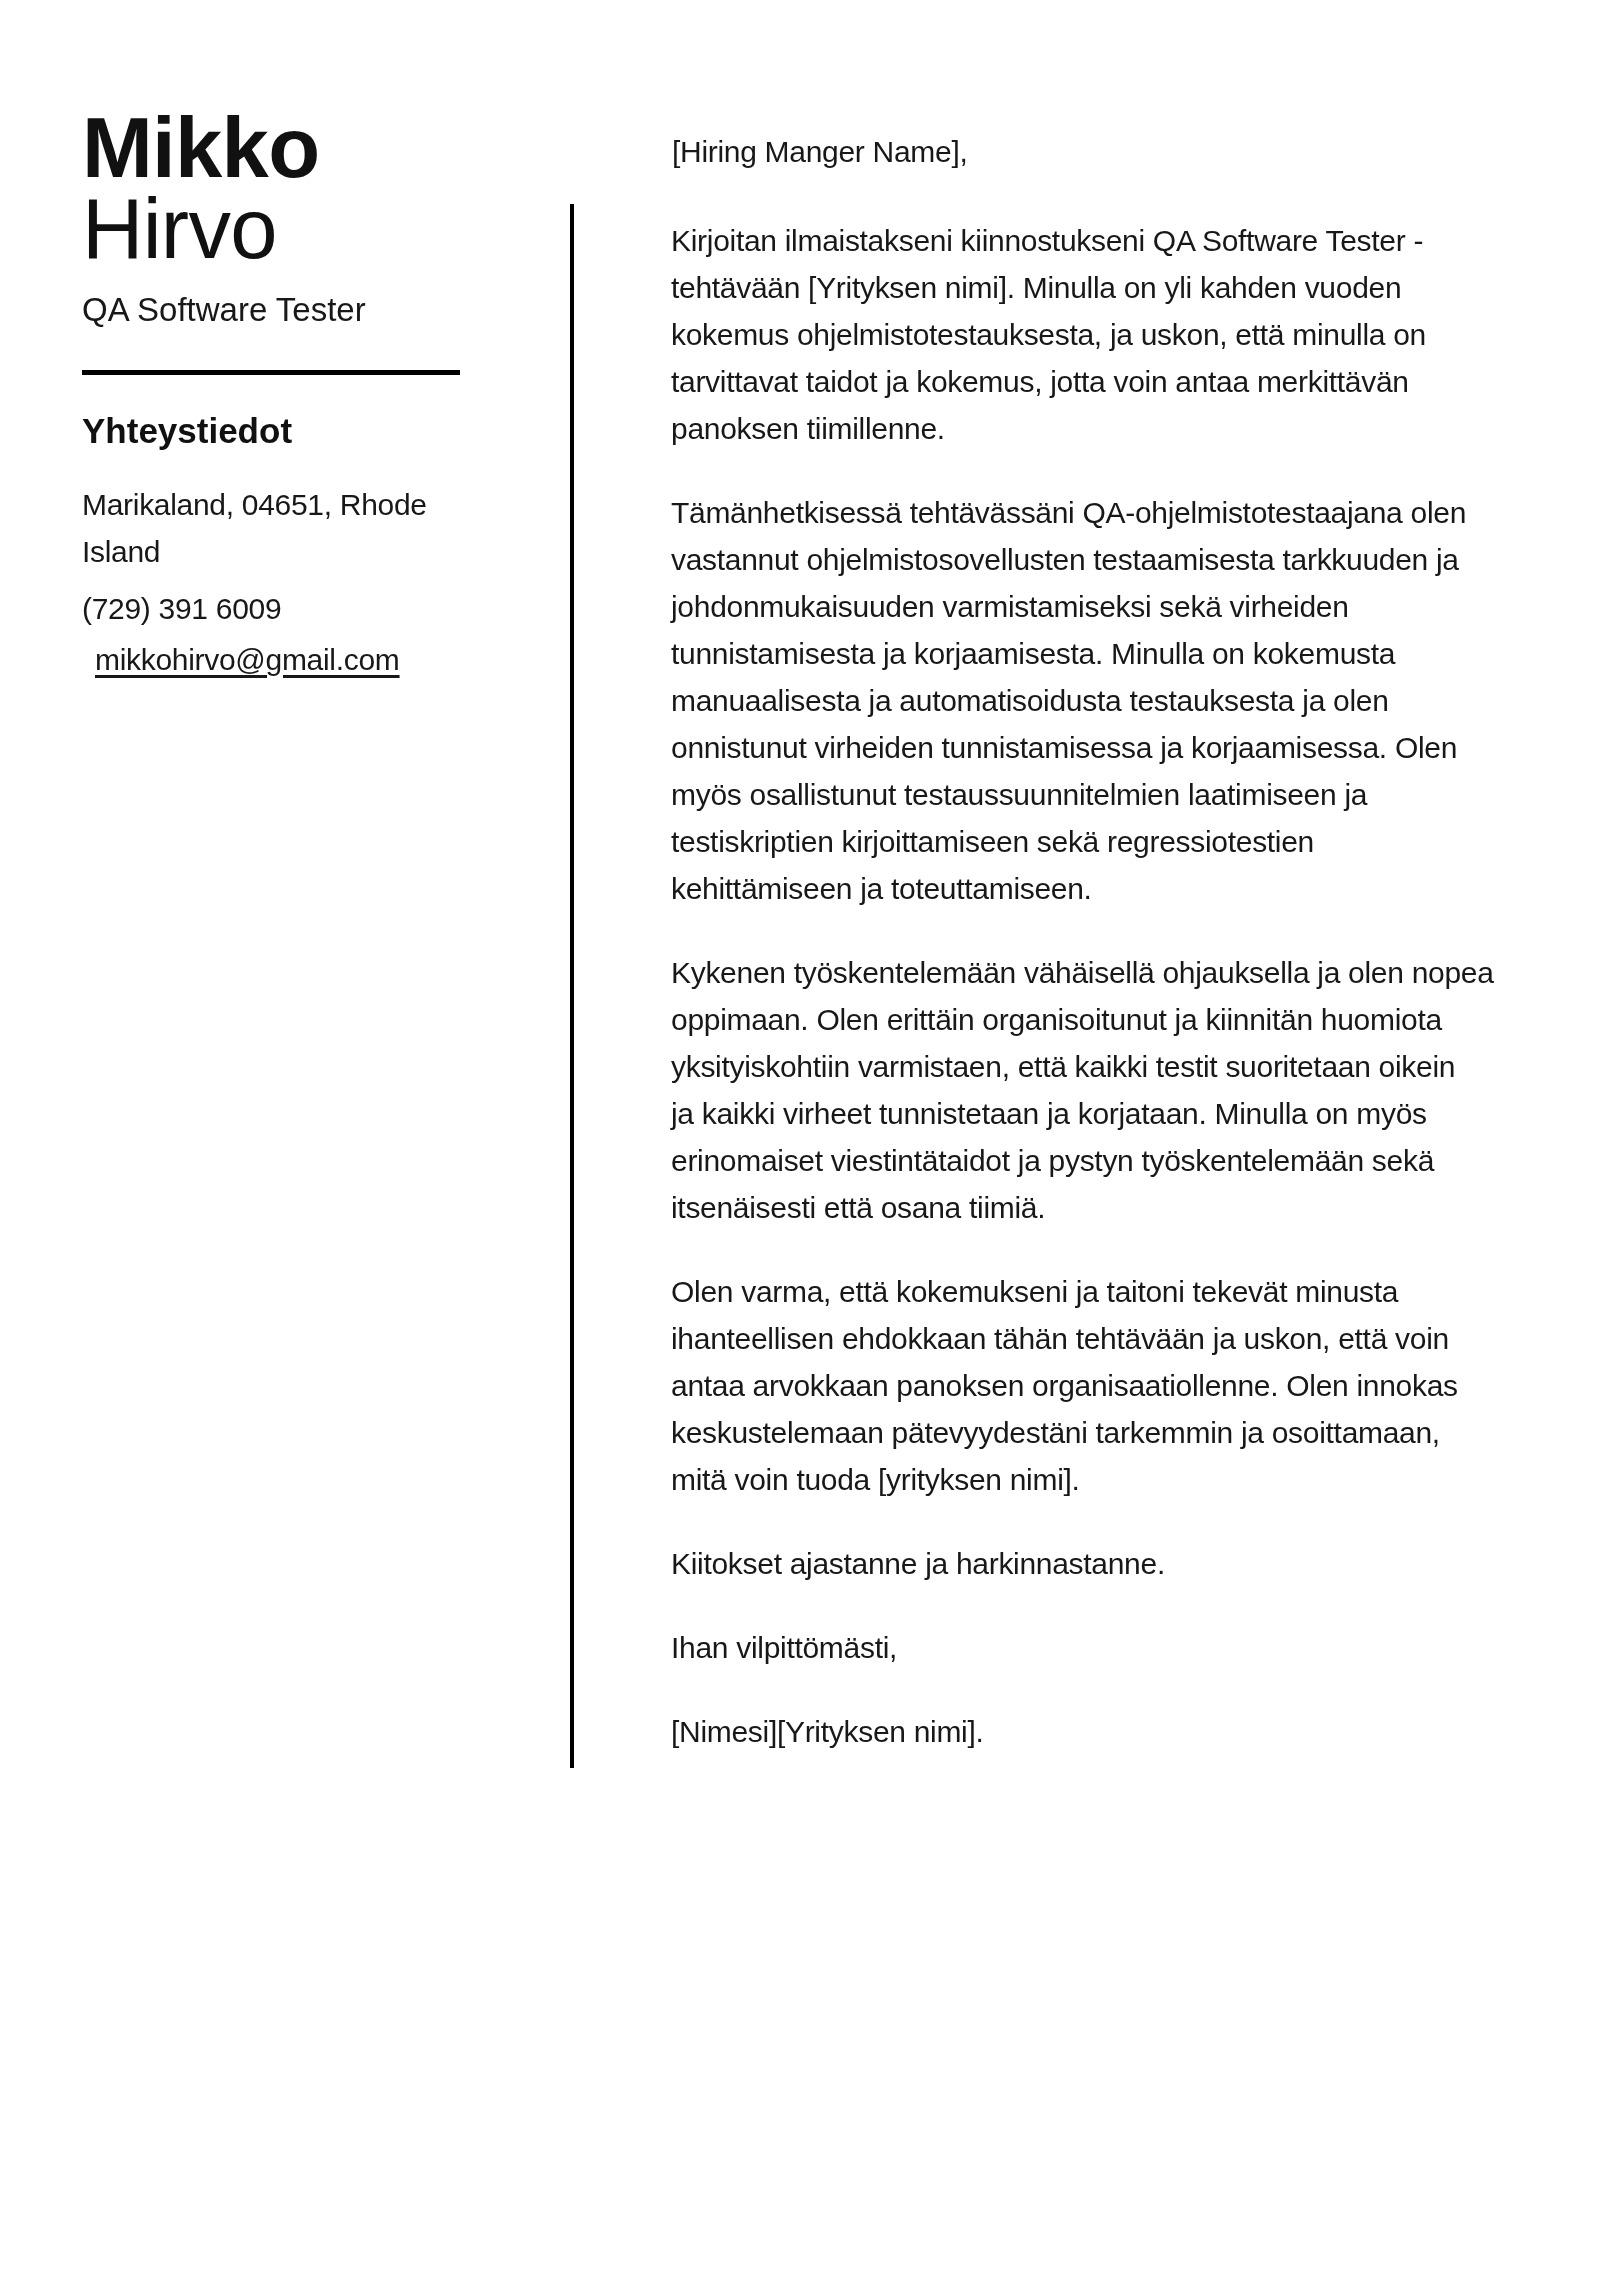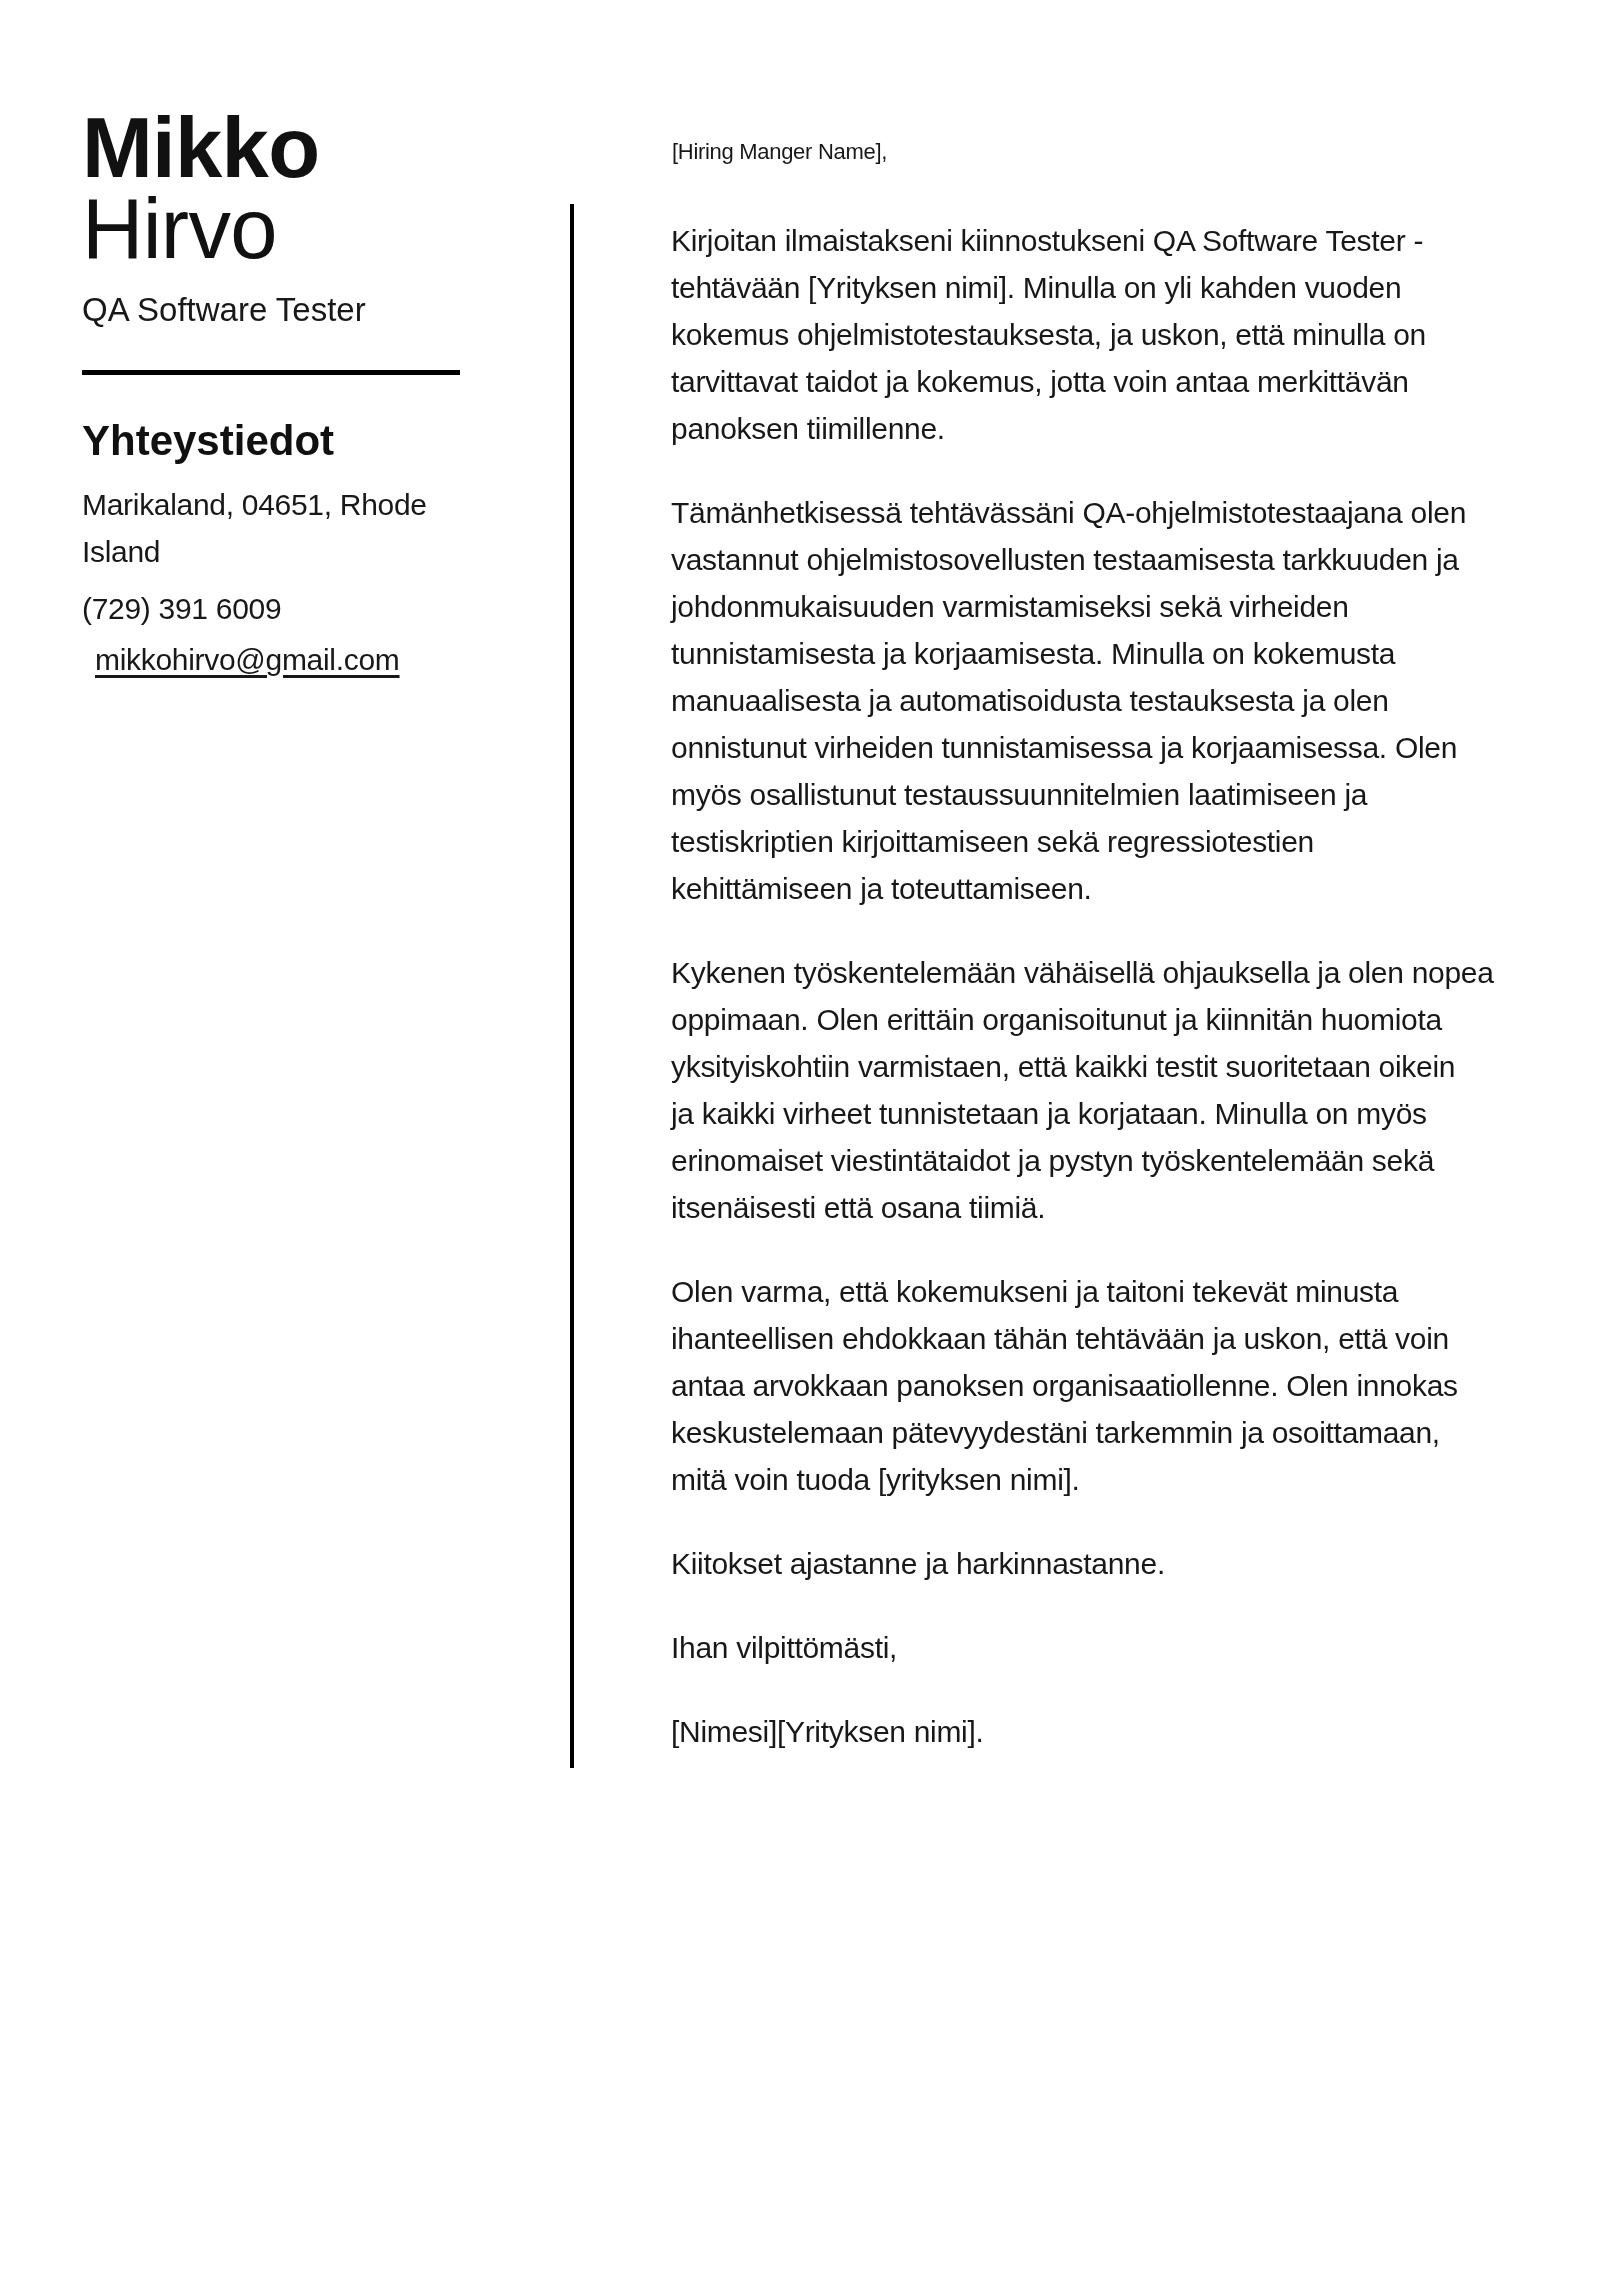--- a/index.html
+++ b/index.html
@@ -42,22 +42,22 @@
     left: 82px;
     top: 370px;
     width: 378px;
     height: 4.6px;
     background: #000000;
   }
 
   .contact-heading {
     position: absolute;
     left: 82px;
-    top: 420px;
-    font-size: 42px;
+    top: 410px;
+    font-size: 35px;
     font-weight: 700;
     line-height: 41px;
     color: #111111;
   }
 
   .contact-item {
     position: absolute;
     left: 82px;
     font-size: 30px;
     line-height: 47px;
@@ -72,21 +72,21 @@
     text-underline-offset: 4.6px;
     cursor: pointer;
     margin-left: 13px;
   }
 
   
   .greeting {
     position: absolute;
     left: 672px;
     top: 134px;
-    font-size: 22px;
+    font-size: 30px;
     line-height: 35px;
     letter-spacing: -0.3px;
     white-space: nowrap;
   }
 
   .letter-body {
     position: absolute;
     left: 570px;
     top: 204px;
     border-left: 4.6px solid #000000;

